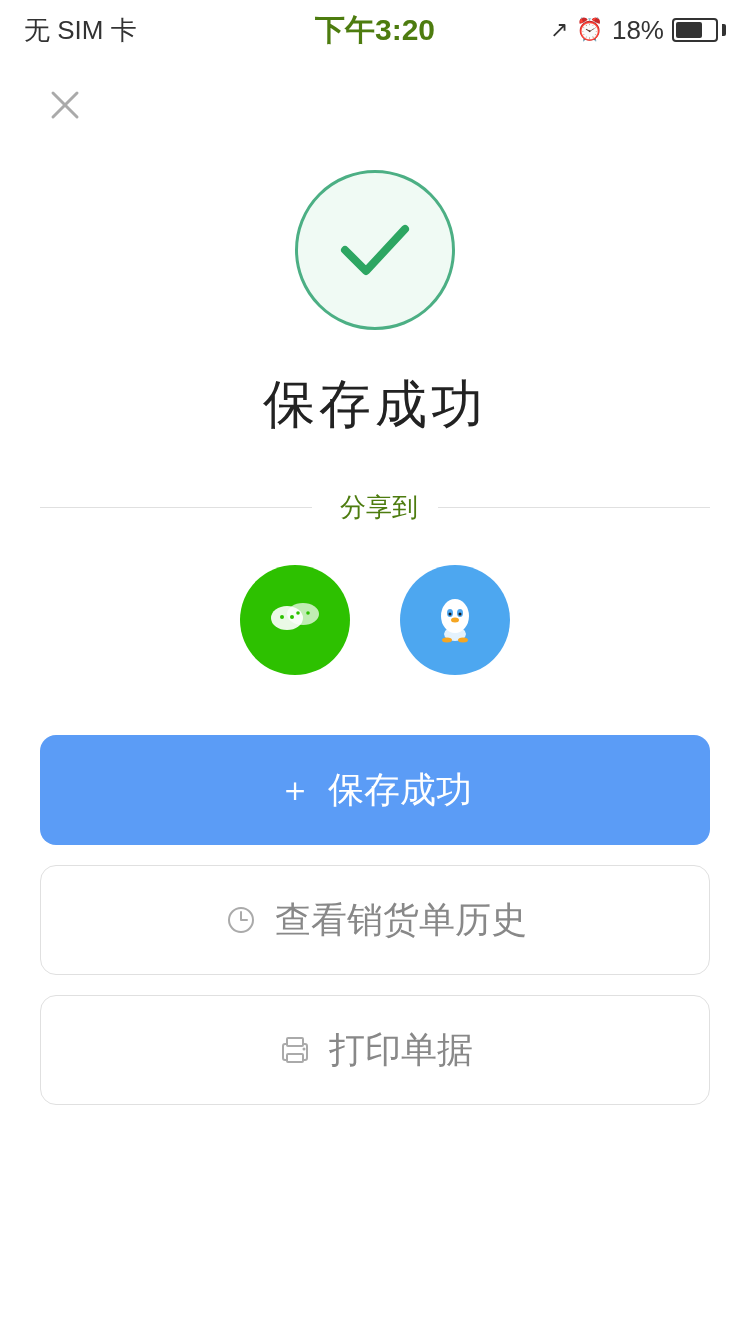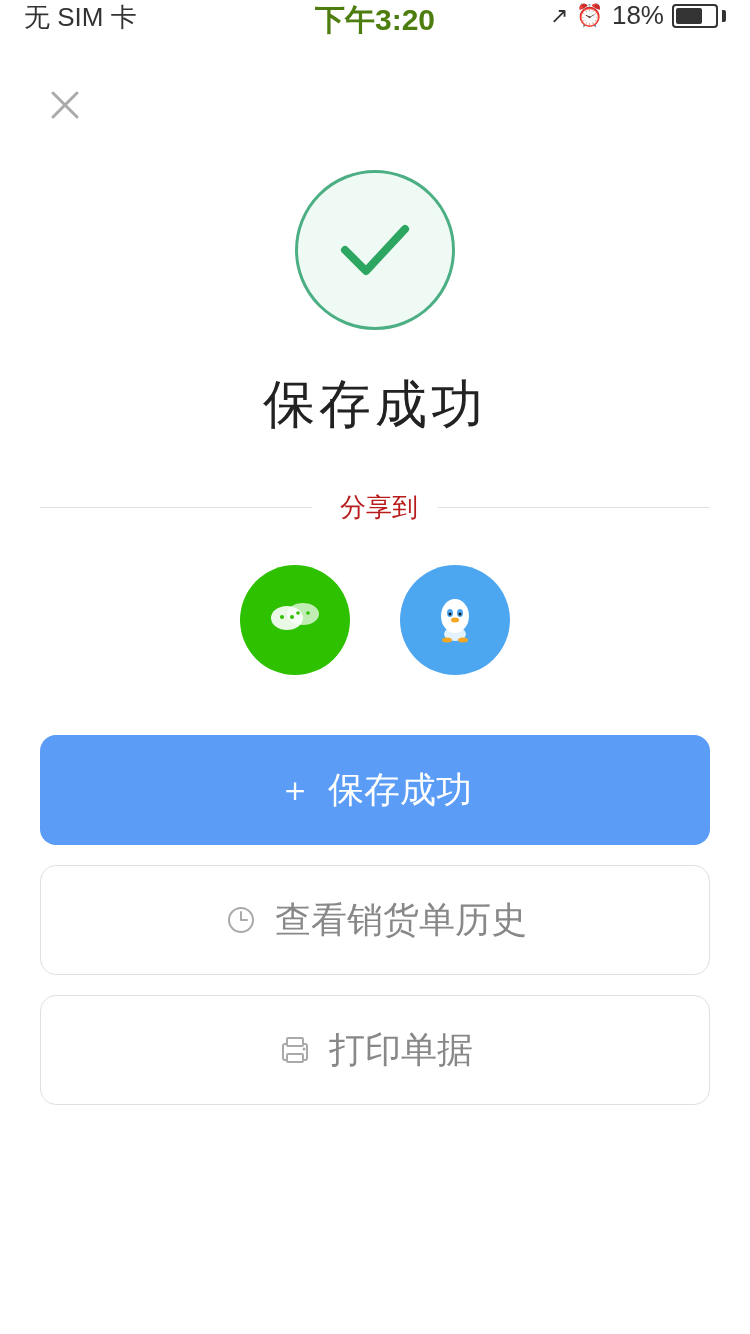--- a/index.html
+++ b/index.html
@@ -12,21 +12,21 @@
       font-family: -apple-system, "PingFang SC", "Helvetica Neue", sans-serif;
       overflow: hidden;
       position: relative;
     }
 
     
     .status-bar {
       width: 100%;
       height: 60px;
       display: flex;
-      align-items: flex-start;
+      align-items: center;
       justify-content: space-between;
       padding: 0 24px;
       background: #fff;
     }
 
     .status-left {
       display: flex;
       align-items: center;
       gap: 8px;
       font-size: 26px;
@@ -127,21 +127,21 @@
     }
 
     .share-divider-line {
       flex: 1;
       height: 1px;
       background: #e0e0e0;
     }
 
     .share-label {
       font-size: 26px;
-      color: #b91c1c;
+      color: #4d7c0f;
       white-space: nowrap;
       margin-left: 8px;
     }
 
     .share-icons {
       display: flex;
       gap: 50px;
       align-items: center;
     }
 

